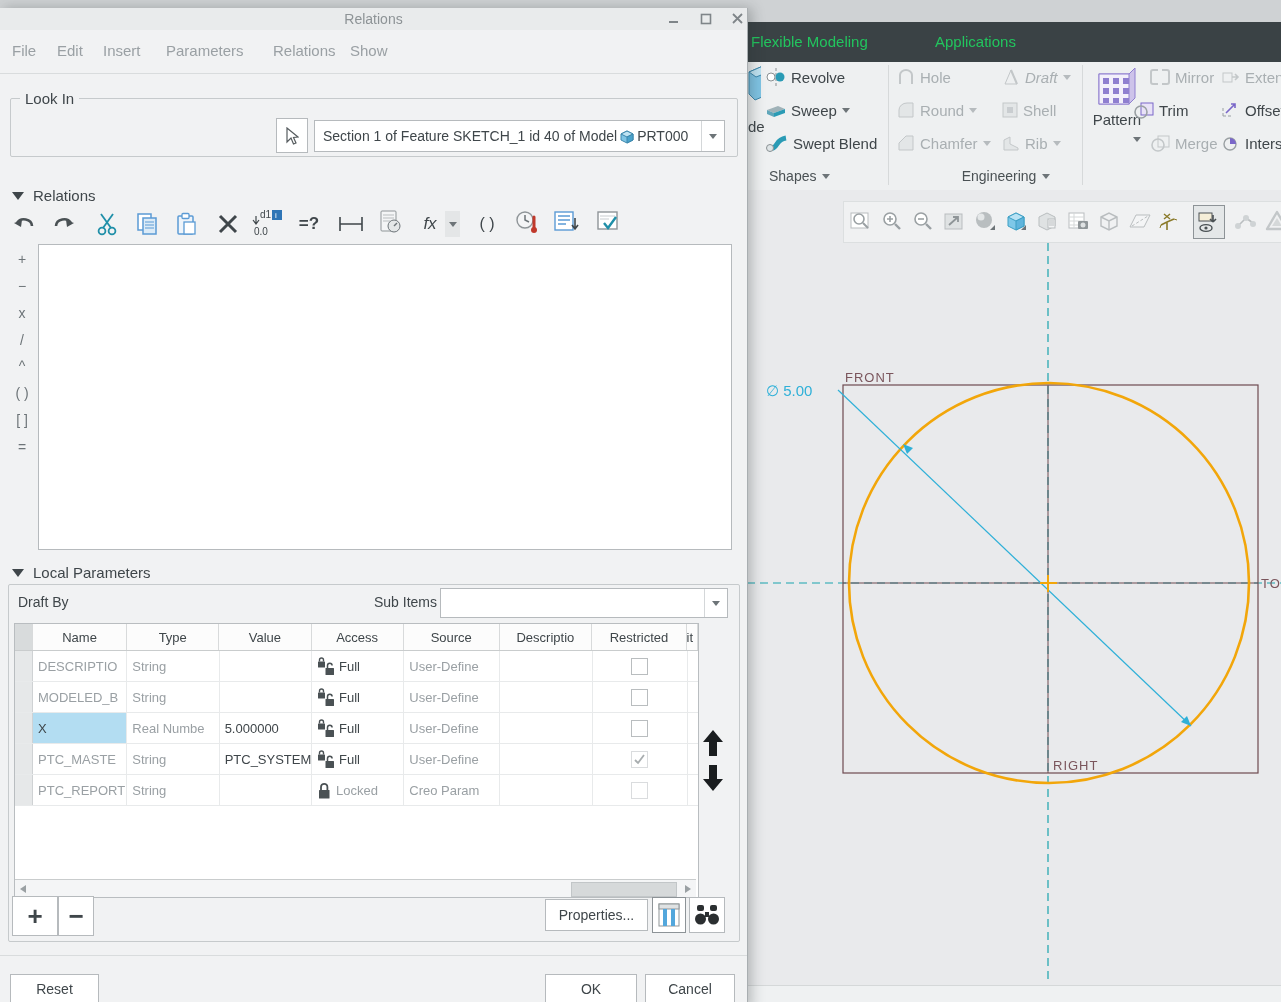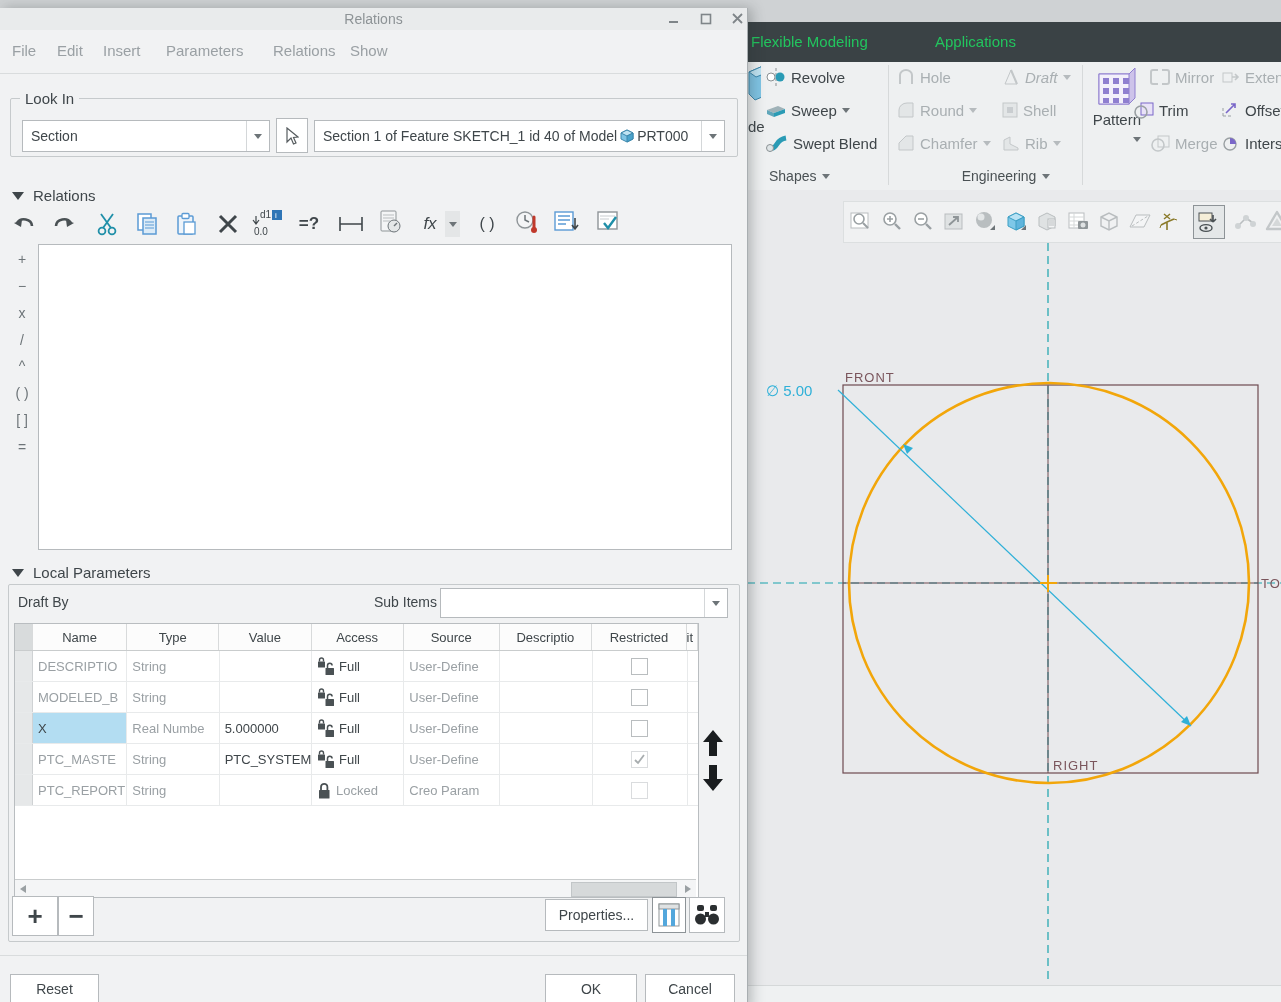--- a/index.html
+++ b/index.html
@@ -388,33 +388,27 @@
     <div class="menu" style="left:12px">File</div>
     <div class="menu" style="left:57px">Edit</div>
     <div class="menu" style="left:103px">Insert</div>
     <div class="menu" style="left:166px">Parameters</div>
     <div class="menu" style="left:273px">Relations</div>
     <div class="menu" style="left:350px">Show</div>
     <div class="abs" style="left:0;top:65px;width:747px;height:1px;background:#d9dcdd"></div>
 
     <div class="abs fieldset" style="left:10px;top:90px;width:726px;height:57px"></div>
     <div class="legend" style="left:20px;top:82px">Look In</div>
-    <div class="combo" style="left:22px;top:112px;width:246px;height:30px">
-      <span class="txt">Section</span>
-      <span class="dd">
-          <span class="caret"></span>
-        </span>
-    </div>
     <div class="btn" style="left:276px;top:110px;width:30px;height:33px">
       <svg width="14" height="18">
           <path d="M2,1 L2,15 L6,11 L8.5,17 L11,16 L8.5,10.5 L13,10 z" fill="#fff" stroke="#555b5e" stroke-width="1.2"></path>
         </svg>
     </div>
     <div class="combo" style="left:314px;top:112px;width:409px;height:30px">
-      <span class="txt" style="display:flex;align-items:flex-start;gap:2px;padding-right:0">
+      <span class="txt" style="display:flex;align-items:flex-end;gap:2px;padding-right:0">
         <span>Section 1 of Feature SKETCH_1 id 40 of Model </span>
         <svg width="16" height="15" style="flex:none">
             <polygon points="2,5 8,2 14,5 14,11 8,14 2,11" fill="#7fc4e4" stroke="#3d88ad"></polygon>
             <polygon points="2,5 8,2 14,5 8,8" fill="#bfe3f2" stroke="#3d88ad"></polygon>
             <polygon points="8,8 14,5 14,11 8,14" fill="#4aa3cc" stroke="#3d88ad"></polygon>
           </svg>
         <span>PRT000</span>
       </span>
       <span class="dd">
           <span class="caret"></span>

